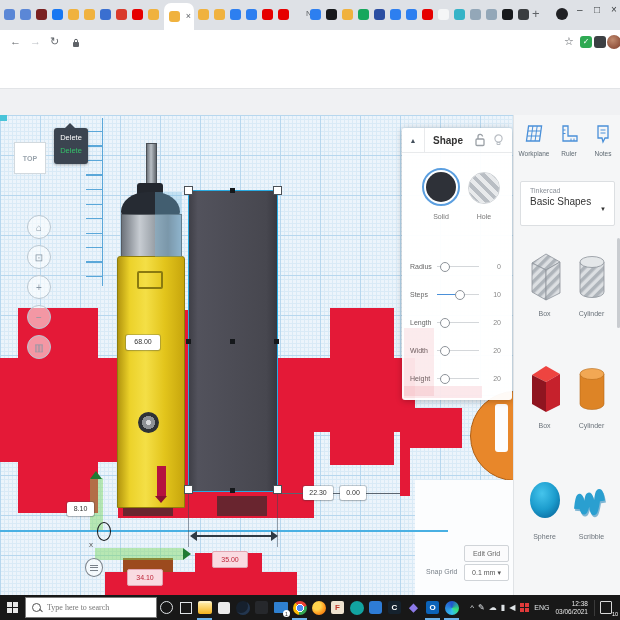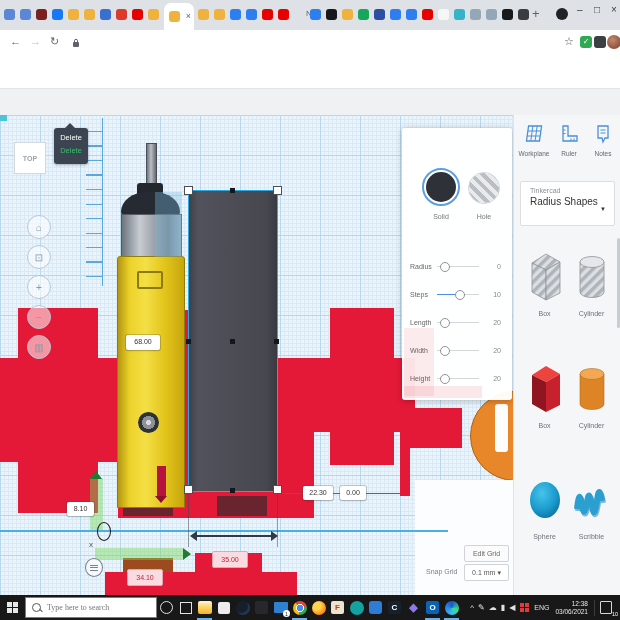--- a/index.html
+++ b/index.html
@@ -385,20 +385,34 @@
   <div class="dimlabel" style="left:340px;top:371px;width:26px;height:14px"><span>0.00</span></div>
   <div class="dimlabel" style="left:67px;top:387px;width:27px;height:14px"><span>8.10</span></div>
   <div class="dimpink" style="left:212px;top:436px;width:34px;height:15px"><span>35.00</span></div>
   <div class="dimpink" style="left:127px;top:454px;width:34px;height:15px"><span>34.10</span></div>
 
   <div class="abs" style="left:464px;top:430px;width:43px;height:15px;background:#fbfbfc;border:1px solid #d0d4d8;border-radius:2px;font-size:7px;color:#666;text-align:center;line-height:15px;z-index:5"><span>Edit Grid</span></div>
   <div class="abs" style="left:426px;top:453px;font-size:7px;color:#7a828a;z-index:5"><span>Snap Grid</span></div>
   <div class="abs" style="left:464px;top:449px;width:43px;height:15px;background:#fff;border:1px solid #d0d4d8;border-radius:2px;font-size:7px;color:#555;text-align:center;line-height:15px;z-index:5"><span>0.1 mm</span> <span>▾</span></div>
 
   <div id="shapepanel">
+    <div id="sp-head">
+      <div id="sp-collapse">
+          <span>▲</span>
+        </div>
+      <div id="sp-title">Shape</div>
+      <svg width="13" height="14" viewBox="0 0 13 14" style="margin-right:6px">
+          <rect x="3" y="6" width="8" height="6.5" rx="1" fill="none" stroke="#9aa0a6" stroke-width="1.3"></rect>
+          <path d="M5 6 V4 a2.3 2.3 0 0 1 4.6 -.5" fill="none" stroke="#9aa0a6" stroke-width="1.3"></path>
+        </svg>
+      <svg width="13" height="14" viewBox="0 0 13 14" style="margin-right:7px">
+          <circle cx="6.5" cy="5.5" r="3.6" fill="none" stroke="#b9bec4" stroke-width="1.2"></circle>
+          <path d="M5 9.5 h3 v2 h-3 z" fill="none" stroke="#b9bec4" stroke-width="1"></path>
+        </svg>
+    </div>
 
     <div class="swatchwrap" style="left:20px;top:40px;border:2px solid #5b9fe0;padding:2px">
       <div style="width:30px;height:30px;border-radius:50%;background:#2e3138"></div>
     </div>
     <div class="sw-label" style="left:19px;top:85px"><span>Solid</span></div>
     <div class="swatchwrap" style="left:66px;top:44px;border:1px solid #cfd3d7">
       <div style="width:30px;height:30px;border-radius:50%;background:repeating-linear-gradient(45deg,#e8eaec 0 4px,#b9bec4 4px 8px)"></div>
     </div>
     <div class="sw-label" style="left:62px;top:85px"><span>Hole</span></div>
 
@@ -479,21 +493,21 @@
         <path d="M6 3 h10 v12 l-3 0 -2 4 -1 -4 h-4 Z" fill="none" stroke="#4a90d9" stroke-width="1.3"></path>
         <line x1="8.5" y1="7" x2="13.5" y2="7" stroke="#4a90d9" stroke-width="1"></line>
         <line x1="8.5" y1="10" x2="13.5" y2="10" stroke="#4a90d9" stroke-width="1"></line>
       </svg>
     <div class="lbl">Notes</div>
   </div>
   <div class="abs" style="left:513px;top:176px;width:0"></div>
 
   <div id="cat-card">
     <div style="font-size:7px;color:#8a9098;margin:5px 0 2px 9px">Tinkercad</div>
-    <div style="font-size:10px;color:#333;margin-left:9px">Radius Shapes</div>
+    <div style="font-size:10px;color:#333;margin-left:9px">Basic Shapes</div>
     <div style="position:absolute;right:8px;top:24px;font-size:6px;color:#333">▼</div>
   </div>
 
   <svg width="0" height="0">
       <defs>
         <pattern id="st" width="7" height="7" patternTransform="rotate(45)" patternUnits="userSpaceOnUse">
           <rect width="7" height="7" fill="#dcdfe2"></rect>
           <rect width="3.5" height="7" fill="#aeb4ba"></rect>
         </pattern>
       </defs>

